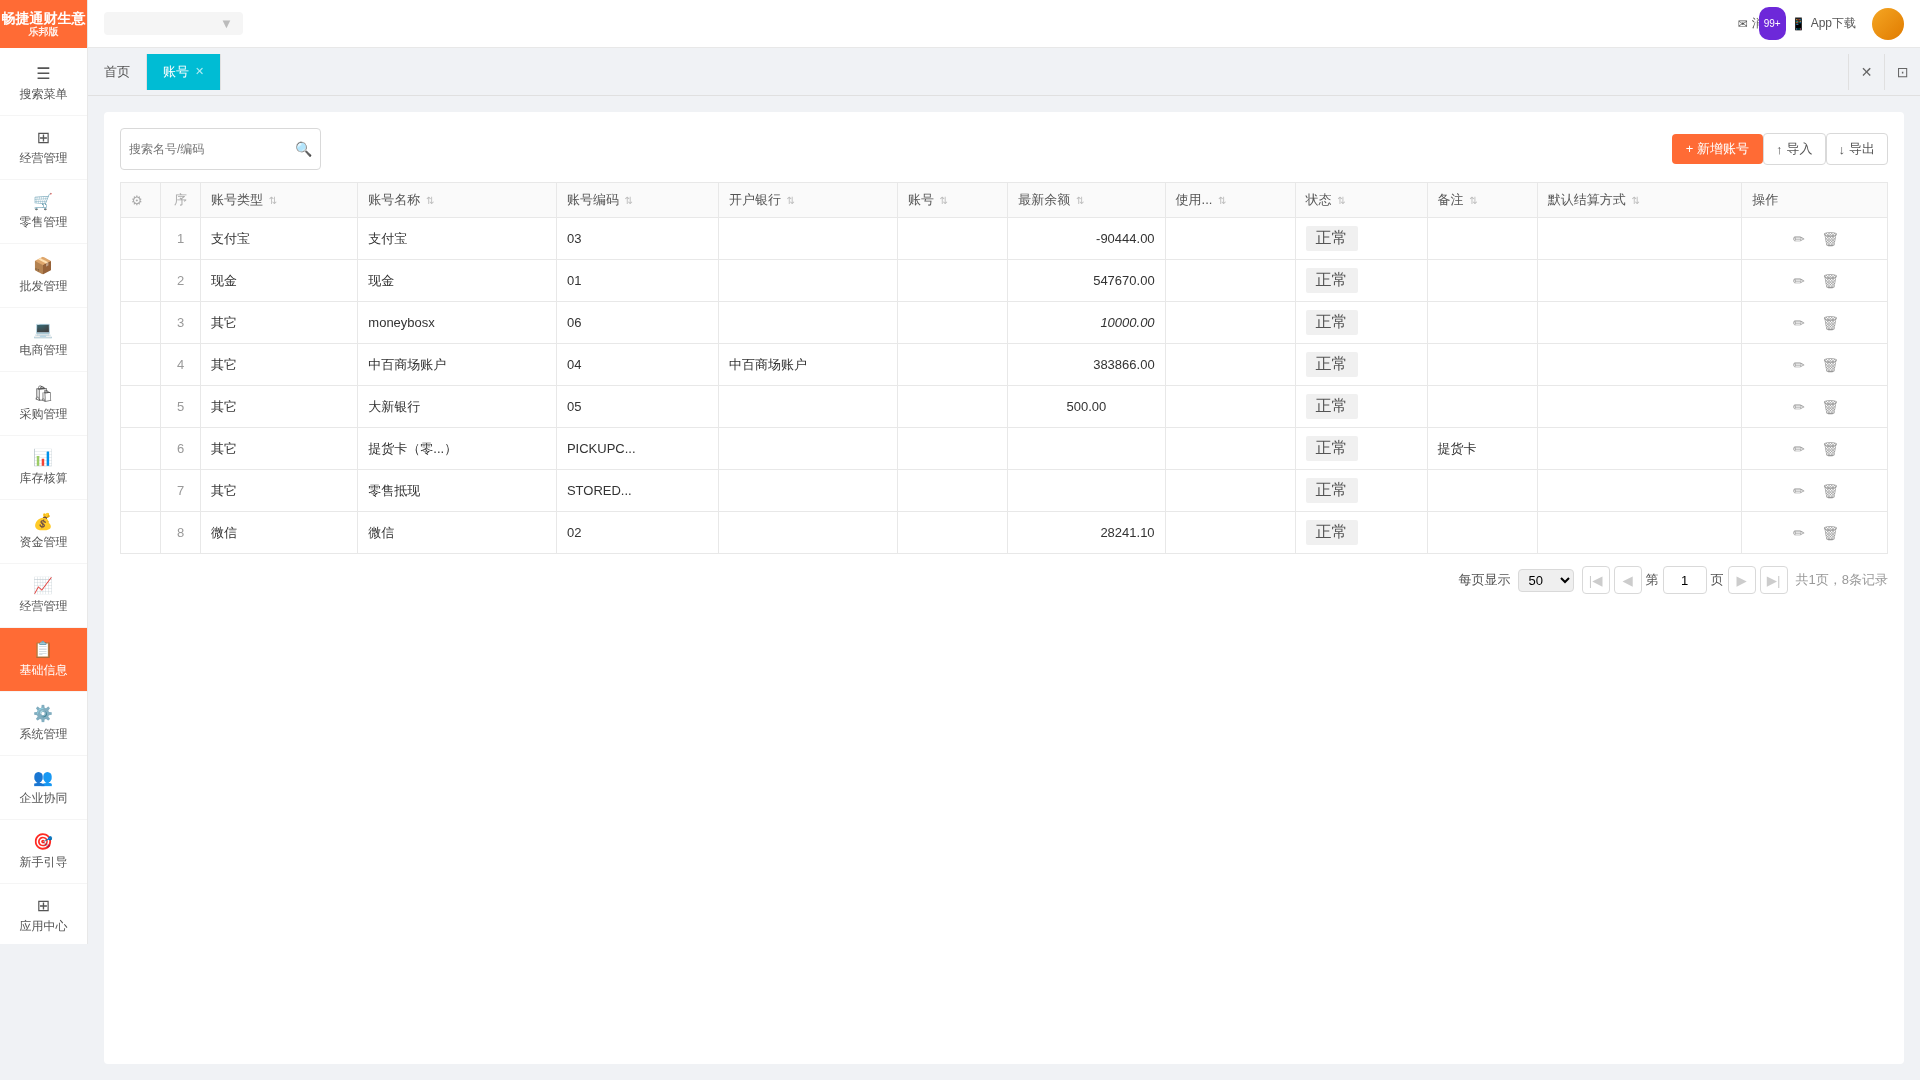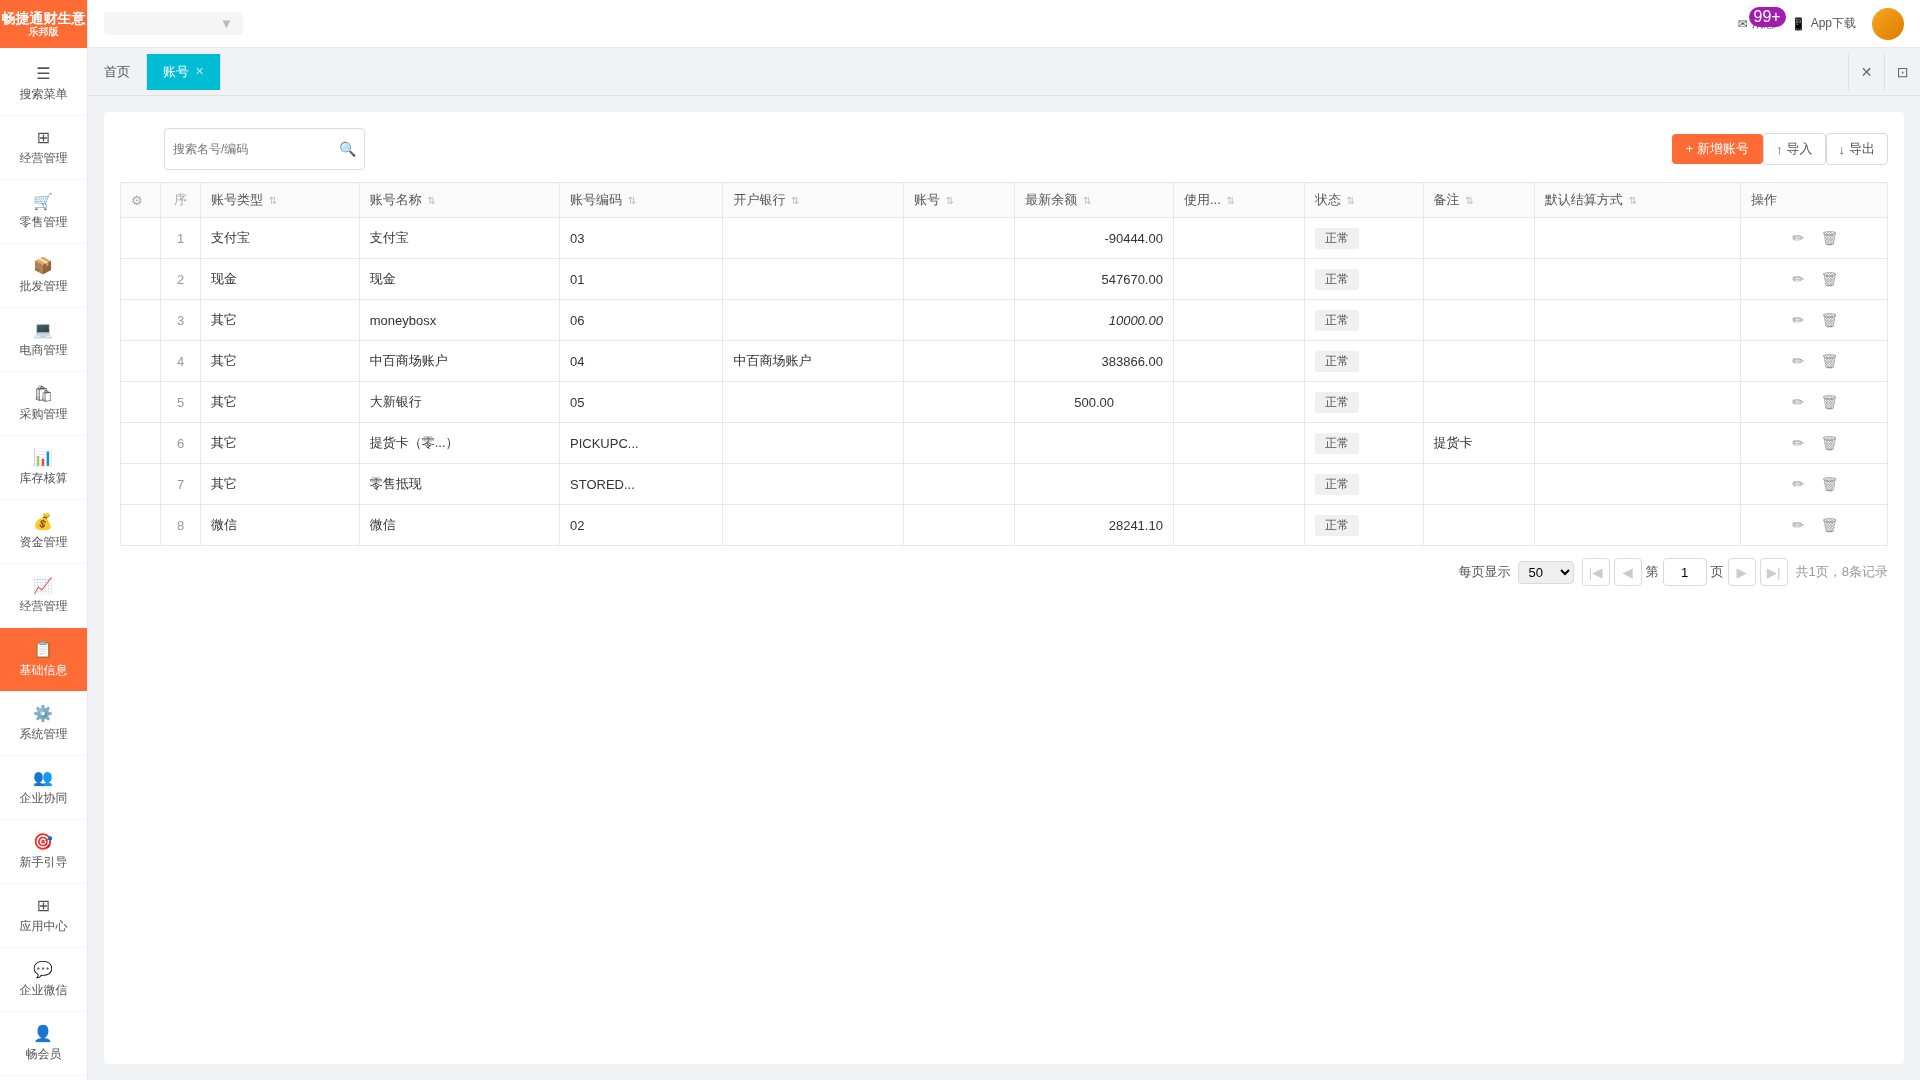--- a/index.html
+++ b/index.html
@@ -2,21 +2,21 @@
 <html><head>
   <meta charset="utf-8">
   <style>
     * { margin: 0; padding: 0; box-sizing: border-box; }
     body { font-family: 'Microsoft YaHei', Arial, sans-serif; font-size: 13px; background: #f0f2f5; width: 1920px; height: 1080px; overflow: hidden; display: flex; }
 
     
     .sidebar {
       width: 88px;
       background: #fff;
-      height: 1080px;
+      height: 944px;
       display: flex;
       flex-direction: column;
       border-right: 1px solid #e8e8e8;
       flex-shrink: 0;
     }
     .sidebar-logo {
       background: #ff6b35;
       height: 48px;
       display: flex;
       align-items: center;
@@ -96,25 +96,25 @@
     .topbar-msg {
       display: flex;
       align-items: center;
       gap: 4px;
       font-size: 12px;
       color: #555;
       cursor: pointer;
       position: relative;
     }
     .badge {
-      background: #a21caf;
+      background: #6d28d9;
       color: white;
       border-radius: 10px;
-      padding: 1px 5px;
-      font-size: 16px;
+      padding: 11px 5px;
+      font-size: 10px;
       position: absolute;
       top: -8px;
       right: -10px;
     }
     .topbar-app {
       display: flex;
       align-items: center;
       gap: 4px;
       font-size: 12px;
       color: #555;
@@ -202,21 +202,20 @@
       gap: 8px;
     }
     .search-box {
       display: flex;
       align-items: center;
       border: 1px solid #d9d9d9;
       border-radius: 4px;
       padding: 12px 8px;
       gap: 6px;
       background: white;
-      margin-left: 44px;
     }
     .search-box input {
       border: none;
       outline: none;
       font-size: 12px;
       width: 160px;
       color: #999;
     }
     .search-icon { color: #bbb; font-size: 14px; cursor: pointer; }
     .toolbar-right {
@@ -269,21 +268,21 @@
       border: 1px solid #e8e8e8;
       padding: 8px 10px;
       color: #333;
       white-space: nowrap;
     }
     .data-table .row-num { color: #999; text-align: center; width: 40px; }
     .status-badge {
       display: inline-block;
       padding: 2px 10px;
       border-radius: 2px;
-      font-size: 12px;
+      font-size: 16px;
       background: #f0f0f0;
       color: #555;
     }
     .status-normal { background: #f0f0f0; color: #555; }
     .gear-col { width: 40px; text-align: center; }
     .action-col { text-align: center; }
     .action-btn {
       display: inline-flex;
       align-items: center;
       justify-content: center;

